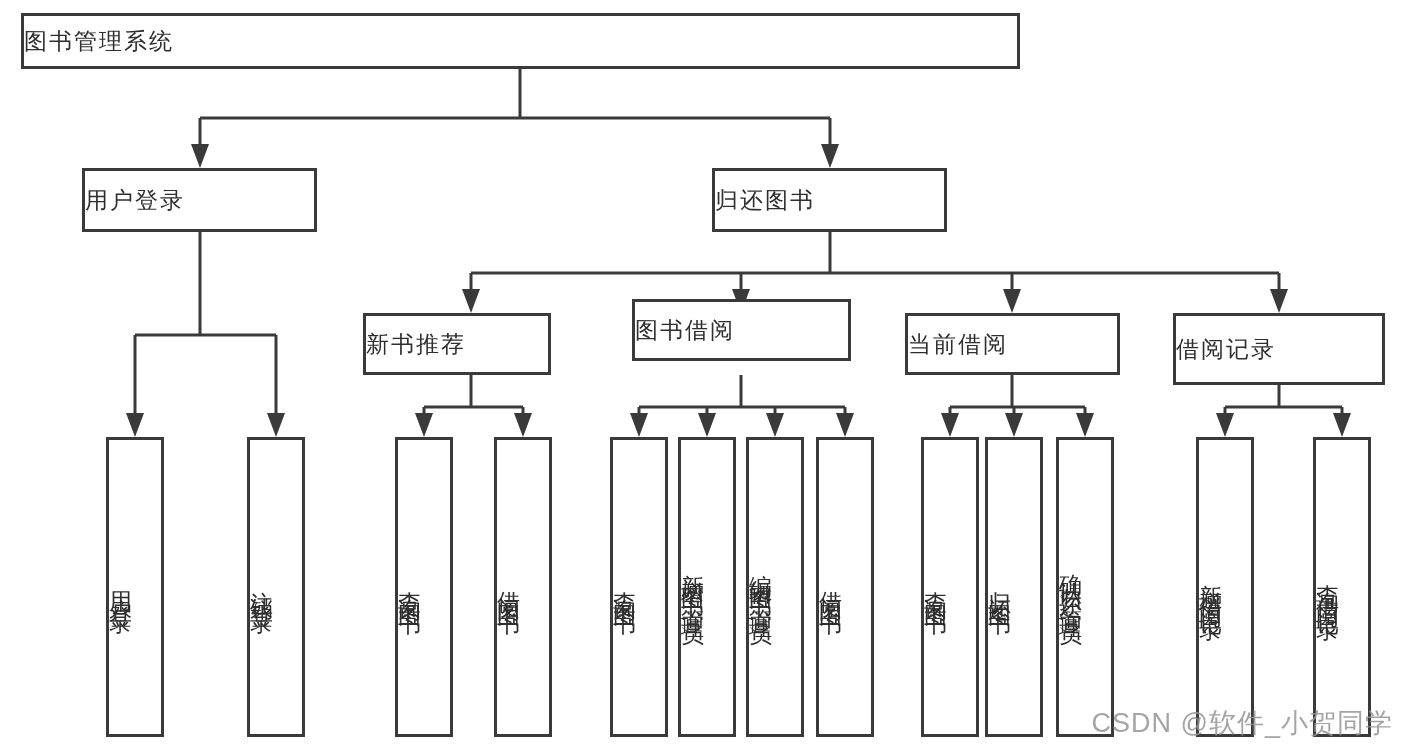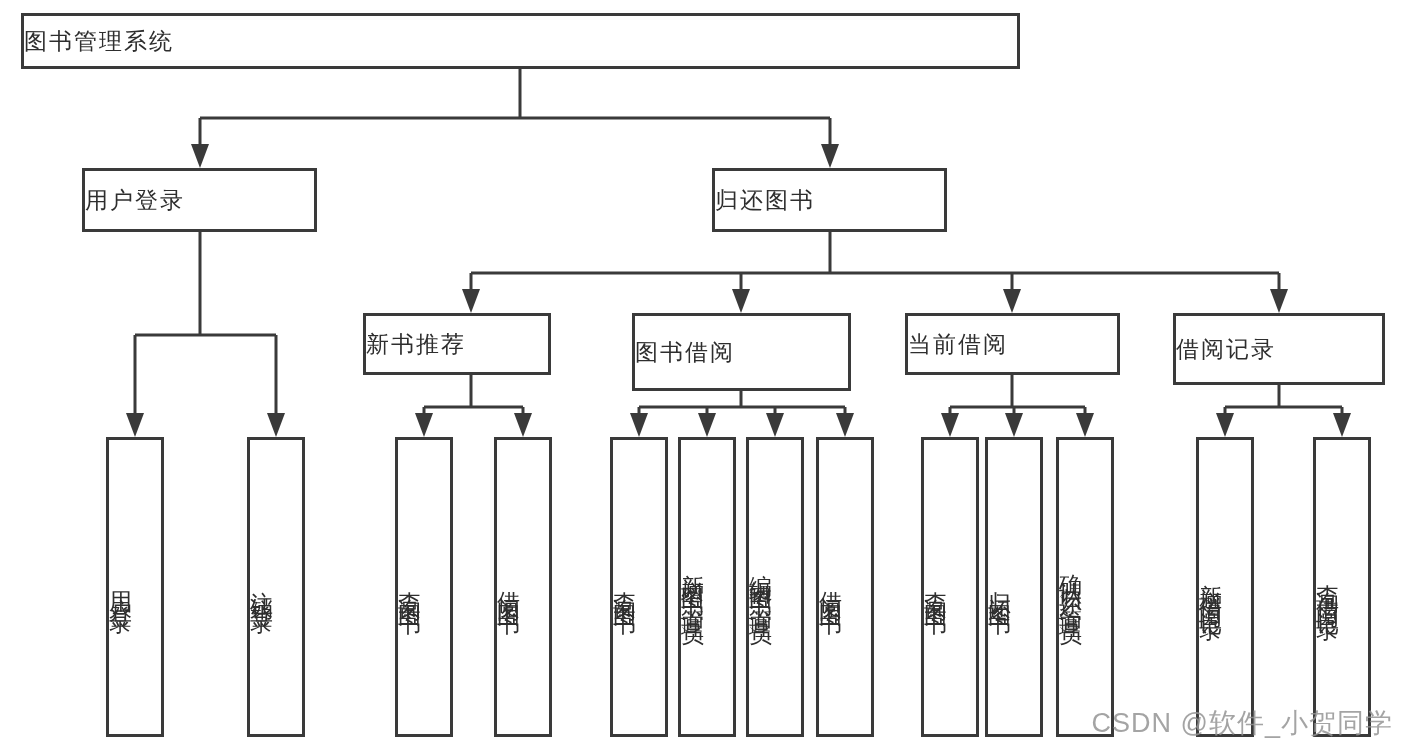--- a/index.html
+++ b/index.html
@@ -67,21 +67,21 @@
   <div class="node h" style="left:82px;top:168px;width:235px;height:64px">
     <span class="lbl">用户登录</span>
   </div>
   <div class="node h" style="left:712px;top:168px;width:235px;height:64px">
     <span class="lbl">归还图书</span>
   </div>
 
   <div class="node h" style="left:363px;top:313px;width:188px;height:62px">
     <span class="lbl">新书推荐</span>
   </div>
-  <div class="node h" style="left:632px;top:313px;width:219px;height:78px">
+  <div class="node h" style="left:632px;top:299px;width:219px;height:62px">
     <span class="lbl">图书借阅</span>
   </div>
   <div class="node h" style="left:905px;top:313px;width:215px;height:62px">
     <span class="lbl">当前借阅</span>
   </div>
   <div class="node h" style="left:1173px;top:313px;width:212px;height:72px">
     <span class="lbl">借阅记录</span>
   </div>
 
   <div class="node v" style="left:106px;top:437px;width:58px;height:300px">

